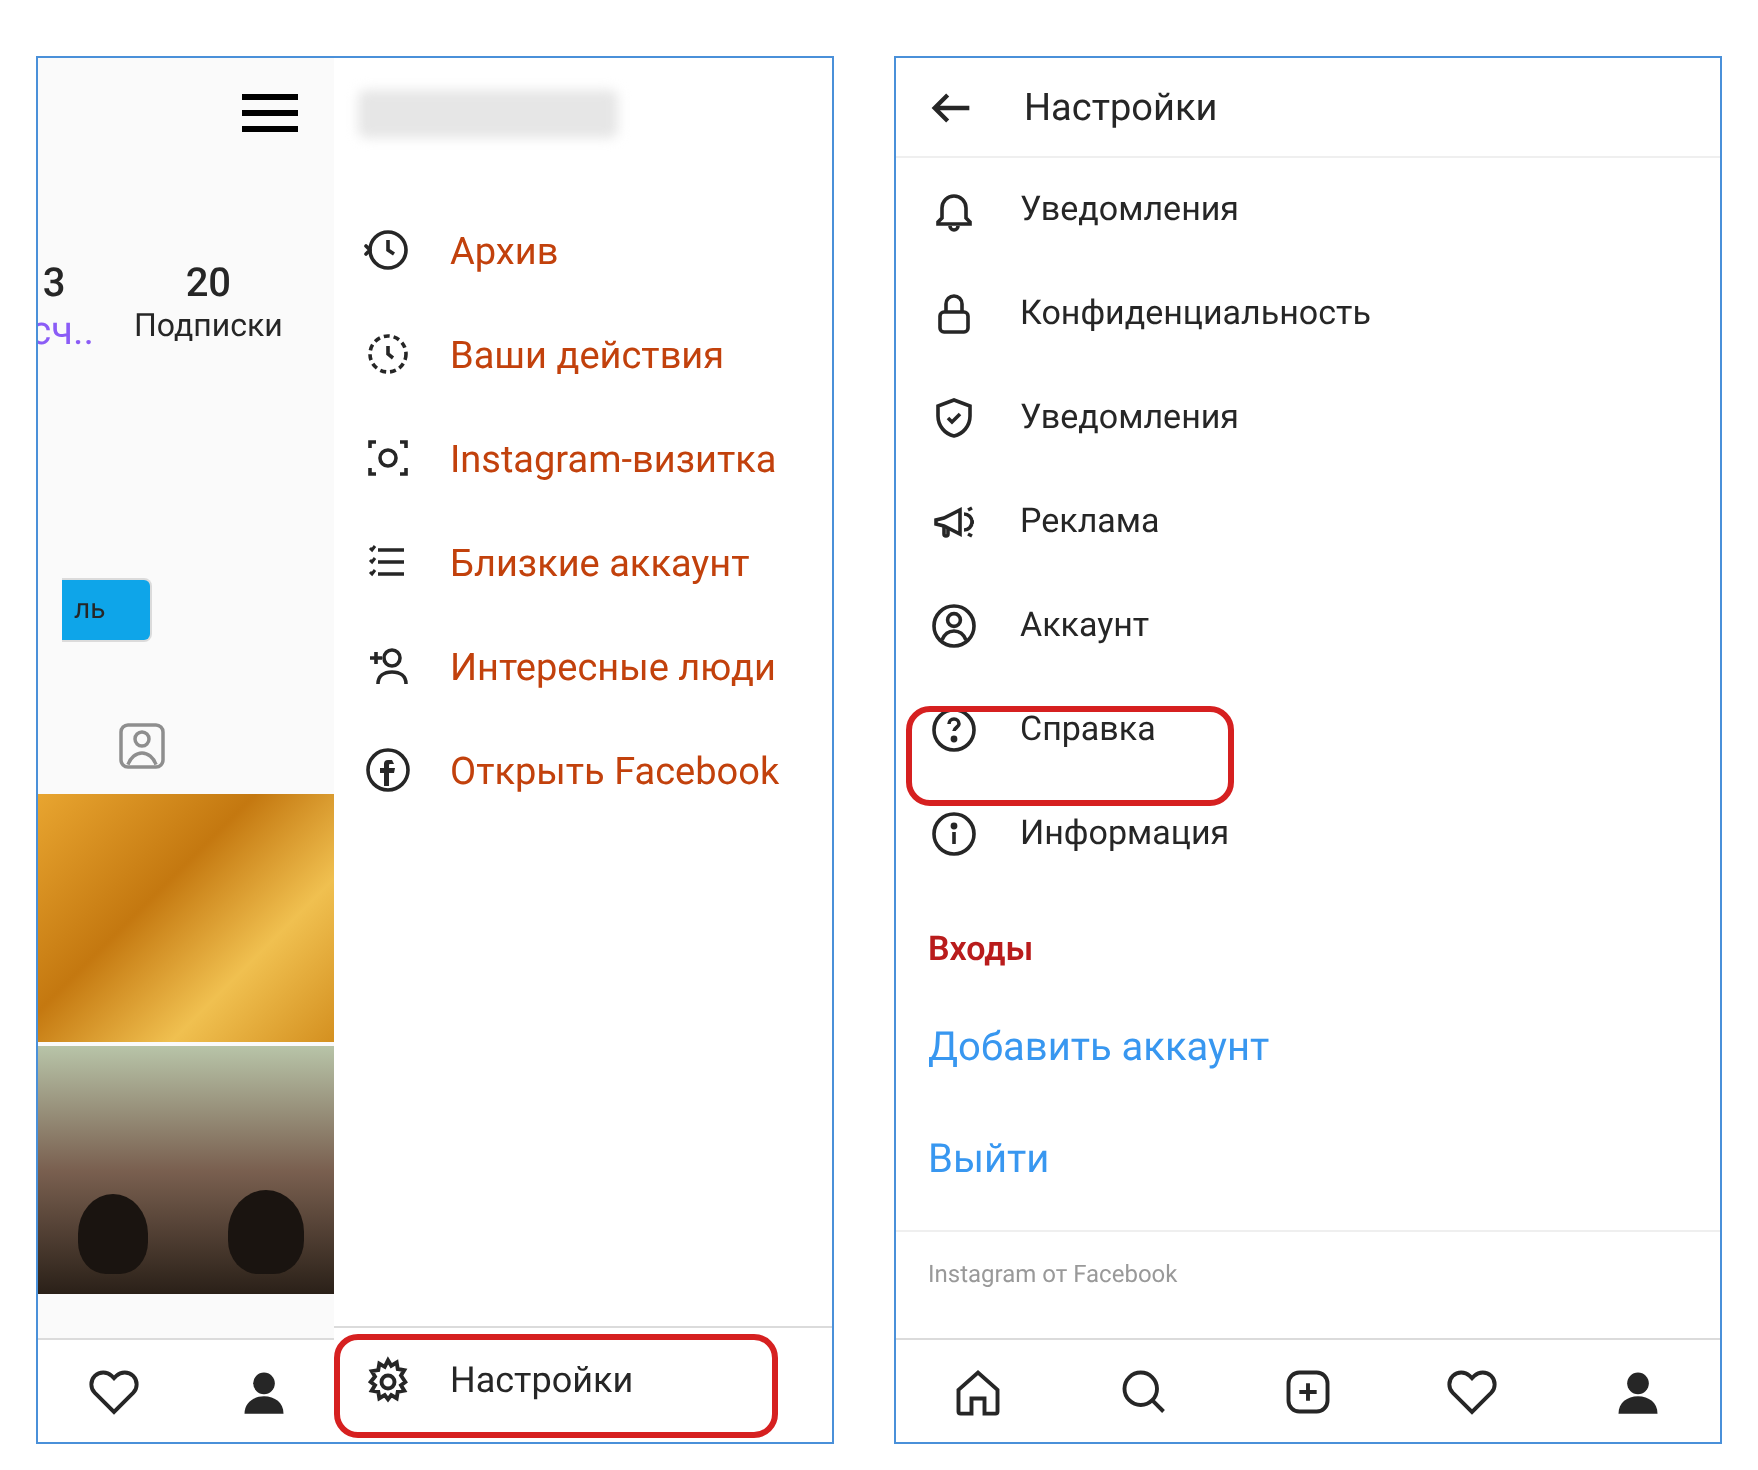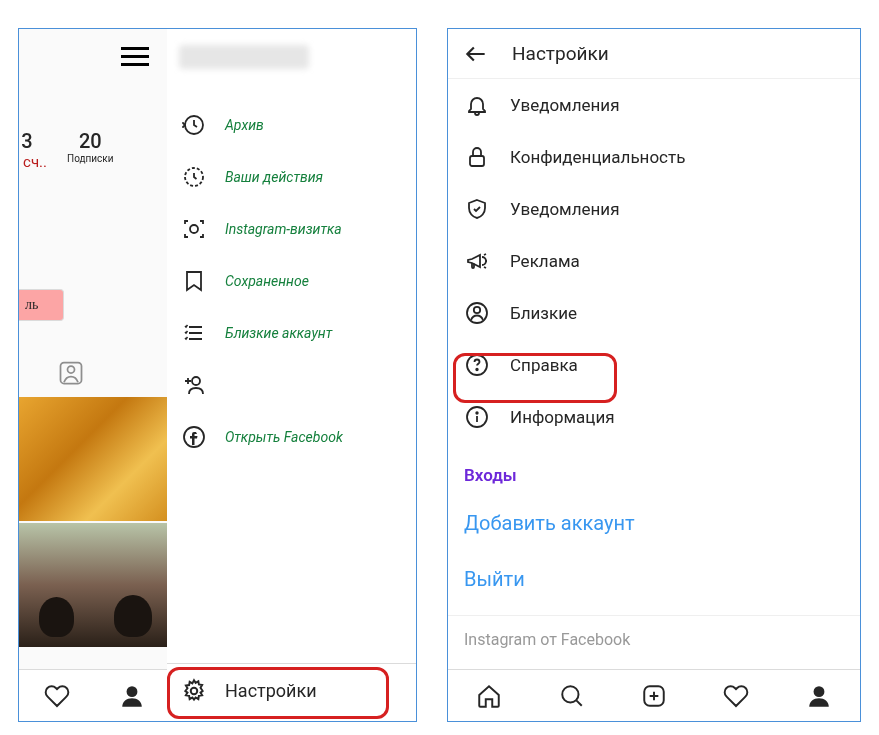--- a/index.html
+++ b/index.html
@@ -10,53 +10,53 @@
     
     
     .left-header { position: absolute; top: 8px; left: 0; right: 0; height: 48px; }
     .hamburger { position: absolute; left: 102px; top: 10px; }
     .hamburger-lines { display: block; width: 28px; height: 2.5px; background: #000; box-shadow: 0 8px 0 #000, 0 16px 0 #000; }
     .username-blur { position: absolute; left: 160px; top: 8px; width: 130px; height: 24px; background: #e6e6e6; filter: blur(3px); border-radius: 4px; }
     .overlay-dim { position: absolute; left: 0; top: 0; width: 148px; height: 694px; background: rgba(0,0,0,0.02); }
     .stats { position: absolute; left: 48px; top: 100px; text-align: center; }
     .stats-partial { position: absolute; left: -12px; top: 100px; text-align: center; width: 40px; overflow: hidden; }
     .stats-num { font-size: 20px; font-weight: 500; color: #262626; }
-    .stats-label { font-size: 10px; color: #262626; }
-    .stats-label-cut { font-size: 15px; color: #b91c1c; text-align: right; }
-    .profile-btn-cut { position: absolute; left: 0; top: 260px; width: 45px; height: 32px; border-top: 1px solid #dbdbdb; border-bottom: 1px solid #dbdbdb; border-right: 1px solid #dbdbdb; border-radius: 0 4px 4px 0; font-size: 14px; line-height: 30px; padding-left: 6px; color: #262626; background: #fca5a5; font-family: Liberation Serif, serif; }
+    .stats-label { font-size: 16px; color: #262626; }
+    .stats-label-cut { font-size: 20px; color: #8b5cf6; text-align: right; }
+    .profile-btn-cut { position: absolute; left: 12px; top: 260px; width: 45px; height: 32px; border-top: 1px solid #dbdbdb; border-bottom: 1px solid #dbdbdb; border-right: 1px solid #dbdbdb; border-radius: 0 4px 4px 0; font-size: 14px; line-height: 30px; padding-left: 6px; color: #262626; background: #0ea5e9; }
     .tag-icon-cut { position: absolute; left: 38px; top: 330px; }
     .photo-grid { position: absolute; left: 0; top: 368px; width: 148px; }
     .photo { width: 148px; height: 124px; margin-bottom: 2px; background: #d4a040; }
     .photo1 { background: linear-gradient(135deg, #e8a530 0%, #c47810 40%, #f0c050 70%, #d49020 100%); }
     .photo2 { background: linear-gradient(180deg, #b8c4a8 0%, #7a6050 50%, #2a2018 100%); position: relative; }
     .photo2::after { content: ""; position: absolute; bottom: 10px; left: 20px; width: 35px; height: 40px; background: #1a1410; border-radius: 50% 50% 40% 40%; }
     .photo2::before { content: ""; position: absolute; bottom: 10px; right: 15px; width: 38px; height: 42px; background: #1a1410; border-radius: 50% 50% 40% 40%; }
     .bottom-nav-left { position: absolute; bottom: 0; left: 0; width: 150px; height: 52px; border-top: 1px solid #dbdbdb; display: flex; align-items: center; justify-content: space-around; background: #fff; }
     
     .menu-panel { position: absolute; left: 148px; top: 70px; right: 0; bottom: 0; background: #fff; }
     .menu-item { display: flex; align-items: center; height: 52px; padding-left: 14px; cursor: pointer; }
     .menu-item .icon { width: 26px; height: 26px; margin-right: 18px; display: flex; align-items: center; justify-content: center; flex-shrink: 0; }
-    .menu-item .label { font-size: 14px; color: #15803d; font-style: italic; }
+    .menu-item .label { font-size: 19px; color: #c2410c; }
     .settings-bottom { position: absolute; bottom: 4px; left: 0; right: 0; height: 54px; display: flex; align-items: center; padding-left: 14px; border-top: 1px solid #dbdbdb; }
     .settings-bottom .icon { width: 26px; height: 26px; margin-right: 18px; display: flex; align-items: center; justify-content: center; }
     .settings-bottom .label { font-size: 18px; color: #262626; }
     .highlight-frame { position: absolute; border: 3.5px solid #d62020; border-radius: 12px; pointer-events: none; }
     .hl-settings { left: 148px; bottom: 2px; width: 222px; height: 52px; }
     
     
     .right-header { height: 50px; display: flex; align-items: center; padding-left: 14px; border-bottom: 1px solid #efefef; }
     .back-arrow { width: 28px; height: 28px; margin-right: 22px; display:flex; align-items:center; justify-content:center; }
     .right-title { font-size: 19px; color: #262626; }
     .settings-list { }
     .settings-item { display: flex; align-items: center; height: 52px; padding-left: 16px; cursor: pointer; }
     .settings-item .icon { width: 26px; height: 26px; margin-right: 20px; display: flex; align-items: center; justify-content: center; flex-shrink: 0; }
     .settings-item .label { font-size: 17px; color: #262626; }
-    .section-title { font-size: 17px; font-weight: 600; color: #6d28d9; padding: 22px 0 10px 16px; }
+    .section-title { font-size: 17px; font-weight: 600; color: #b91c1c; padding: 22px 0 10px 16px; }
     .link-item { font-size: 20px; color: #3897f0; padding: 16px 0 16px 16px; cursor: pointer; }
-    .footer-text { font-size: 16px; color: #999; padding: 14px 0 14px 16px; border-top: 1px solid #efefef; margin-top: 8px; }
+    .footer-text { font-size: 12px; color: #999; padding: 14px 0 14px 16px; border-top: 1px solid #efefef; margin-top: 8px; }
     .hl-help { left: 5px; top: 324px; width: 164px; height: 50px; }
     .bottom-nav-right { position: absolute; bottom: 0; left: 0; right: 0; height: 52px; border-top: 1px solid #dbdbdb; display: flex; align-items: center; justify-content: space-around; background: #fff; }
     .nav-icon { width: 28px; height: 28px; display: flex; align-items: center; justify-content: center; }
     svg { display: block; }
   </style>
 </head>
 <body>
 
 <div class="phone phone-left">
   <div class="overlay-dim"></div>
@@ -131,42 +131,35 @@
         <svg width="24" height="24" viewBox="0 0 24 24" fill="none" stroke="#262626" stroke-width="1.8">
             <path d="M3 7V4h3M21 7V4h-3M3 17v3h3M21 17v3h-3"></path>
             <circle cx="12" cy="12" r="4"></circle>
           </svg>
       </span>
       <span class="label">Instagram-визитка</span>
     </div>
     <div class="menu-item">
       <span class="icon">
         <svg width="24" height="24" viewBox="0 0 24 24" fill="none" stroke="#262626" stroke-width="1.8">
-            <path d="M19 21l-7-5-7 5V3h14z"></path>
-          </svg>
-      </span>
-      <span class="label">Сохраненное</span>
-    </div>
-    <div class="menu-item">
-      <span class="icon">
-        <svg width="24" height="24" viewBox="0 0 24 24" fill="none" stroke="#262626" stroke-width="1.8">
             <path d="M7 6h13M7 12h13M7 18h13"></path>
             <path d="M3 5l1 1 1.5-2M3 11l1 1 1.5-2M3 17l1 1 1.5-2" stroke-width="1.5"></path>
           </svg>
       </span>
       <span class="label">Близкие аккаунт</span>
     </div>
     <div class="menu-item">
       <span class="icon">
         <svg width="24" height="24" viewBox="0 0 24 24" fill="none" stroke="#262626" stroke-width="1.8">
             <circle cx="14" cy="8" r="4"></circle>
             <path d="M7 21c0-4 3-6 7-6s7 2 7 6"></path>
             <path d="M3 8h6M6 5v6"></path>
           </svg>
       </span>
+      <span class="label">Интересные люди</span>
     </div>
     <div class="menu-item">
       <span class="icon">
         <svg width="24" height="24" viewBox="0 0 24 24" fill="none" stroke="#262626" stroke-width="1.8">
             <circle cx="12" cy="12" r="10"></circle>
             <path d="M14 7h-2a2 2 0 0 0-2 2v2H8v2.5h2V20h2.5v-6.5H15l.5-2.5h-3V9.5c0-.5.3-.5.8-.5H15z" fill="#262626" stroke="none"></path>
           </svg>
       </span>
       <span class="label">Открыть Facebook</span>
     </div>
@@ -234,21 +227,21 @@
       <span class="label">Реклама</span>
     </div>
     <div class="settings-item">
       <span class="icon">
         <svg width="24" height="24" viewBox="0 0 24 24" fill="none" stroke="#262626" stroke-width="1.8">
             <circle cx="12" cy="12" r="10"></circle>
             <circle cx="12" cy="9" r="3.2"></circle>
             <path d="M6 19c1.2-3 3.5-4.5 6-4.5s4.8 1.5 6 4.5"></path>
           </svg>
       </span>
-      <span class="label">Близкие</span>
+      <span class="label">Аккаунт</span>
     </div>
     <div class="settings-item">
       <span class="icon">
         <svg width="24" height="24" viewBox="0 0 24 24" fill="none" stroke="#262626" stroke-width="1.8">
             <circle cx="12" cy="12" r="10"></circle>
             <path d="M9.5 9a2.5 2.5 0 0 1 5 0c0 1.5-2.5 2-2.5 3.5"></path>
             <circle cx="12" cy="16.5" r="0.8" fill="#262626"></circle>
           </svg>
       </span>
       <span class="label">Справка</span>

